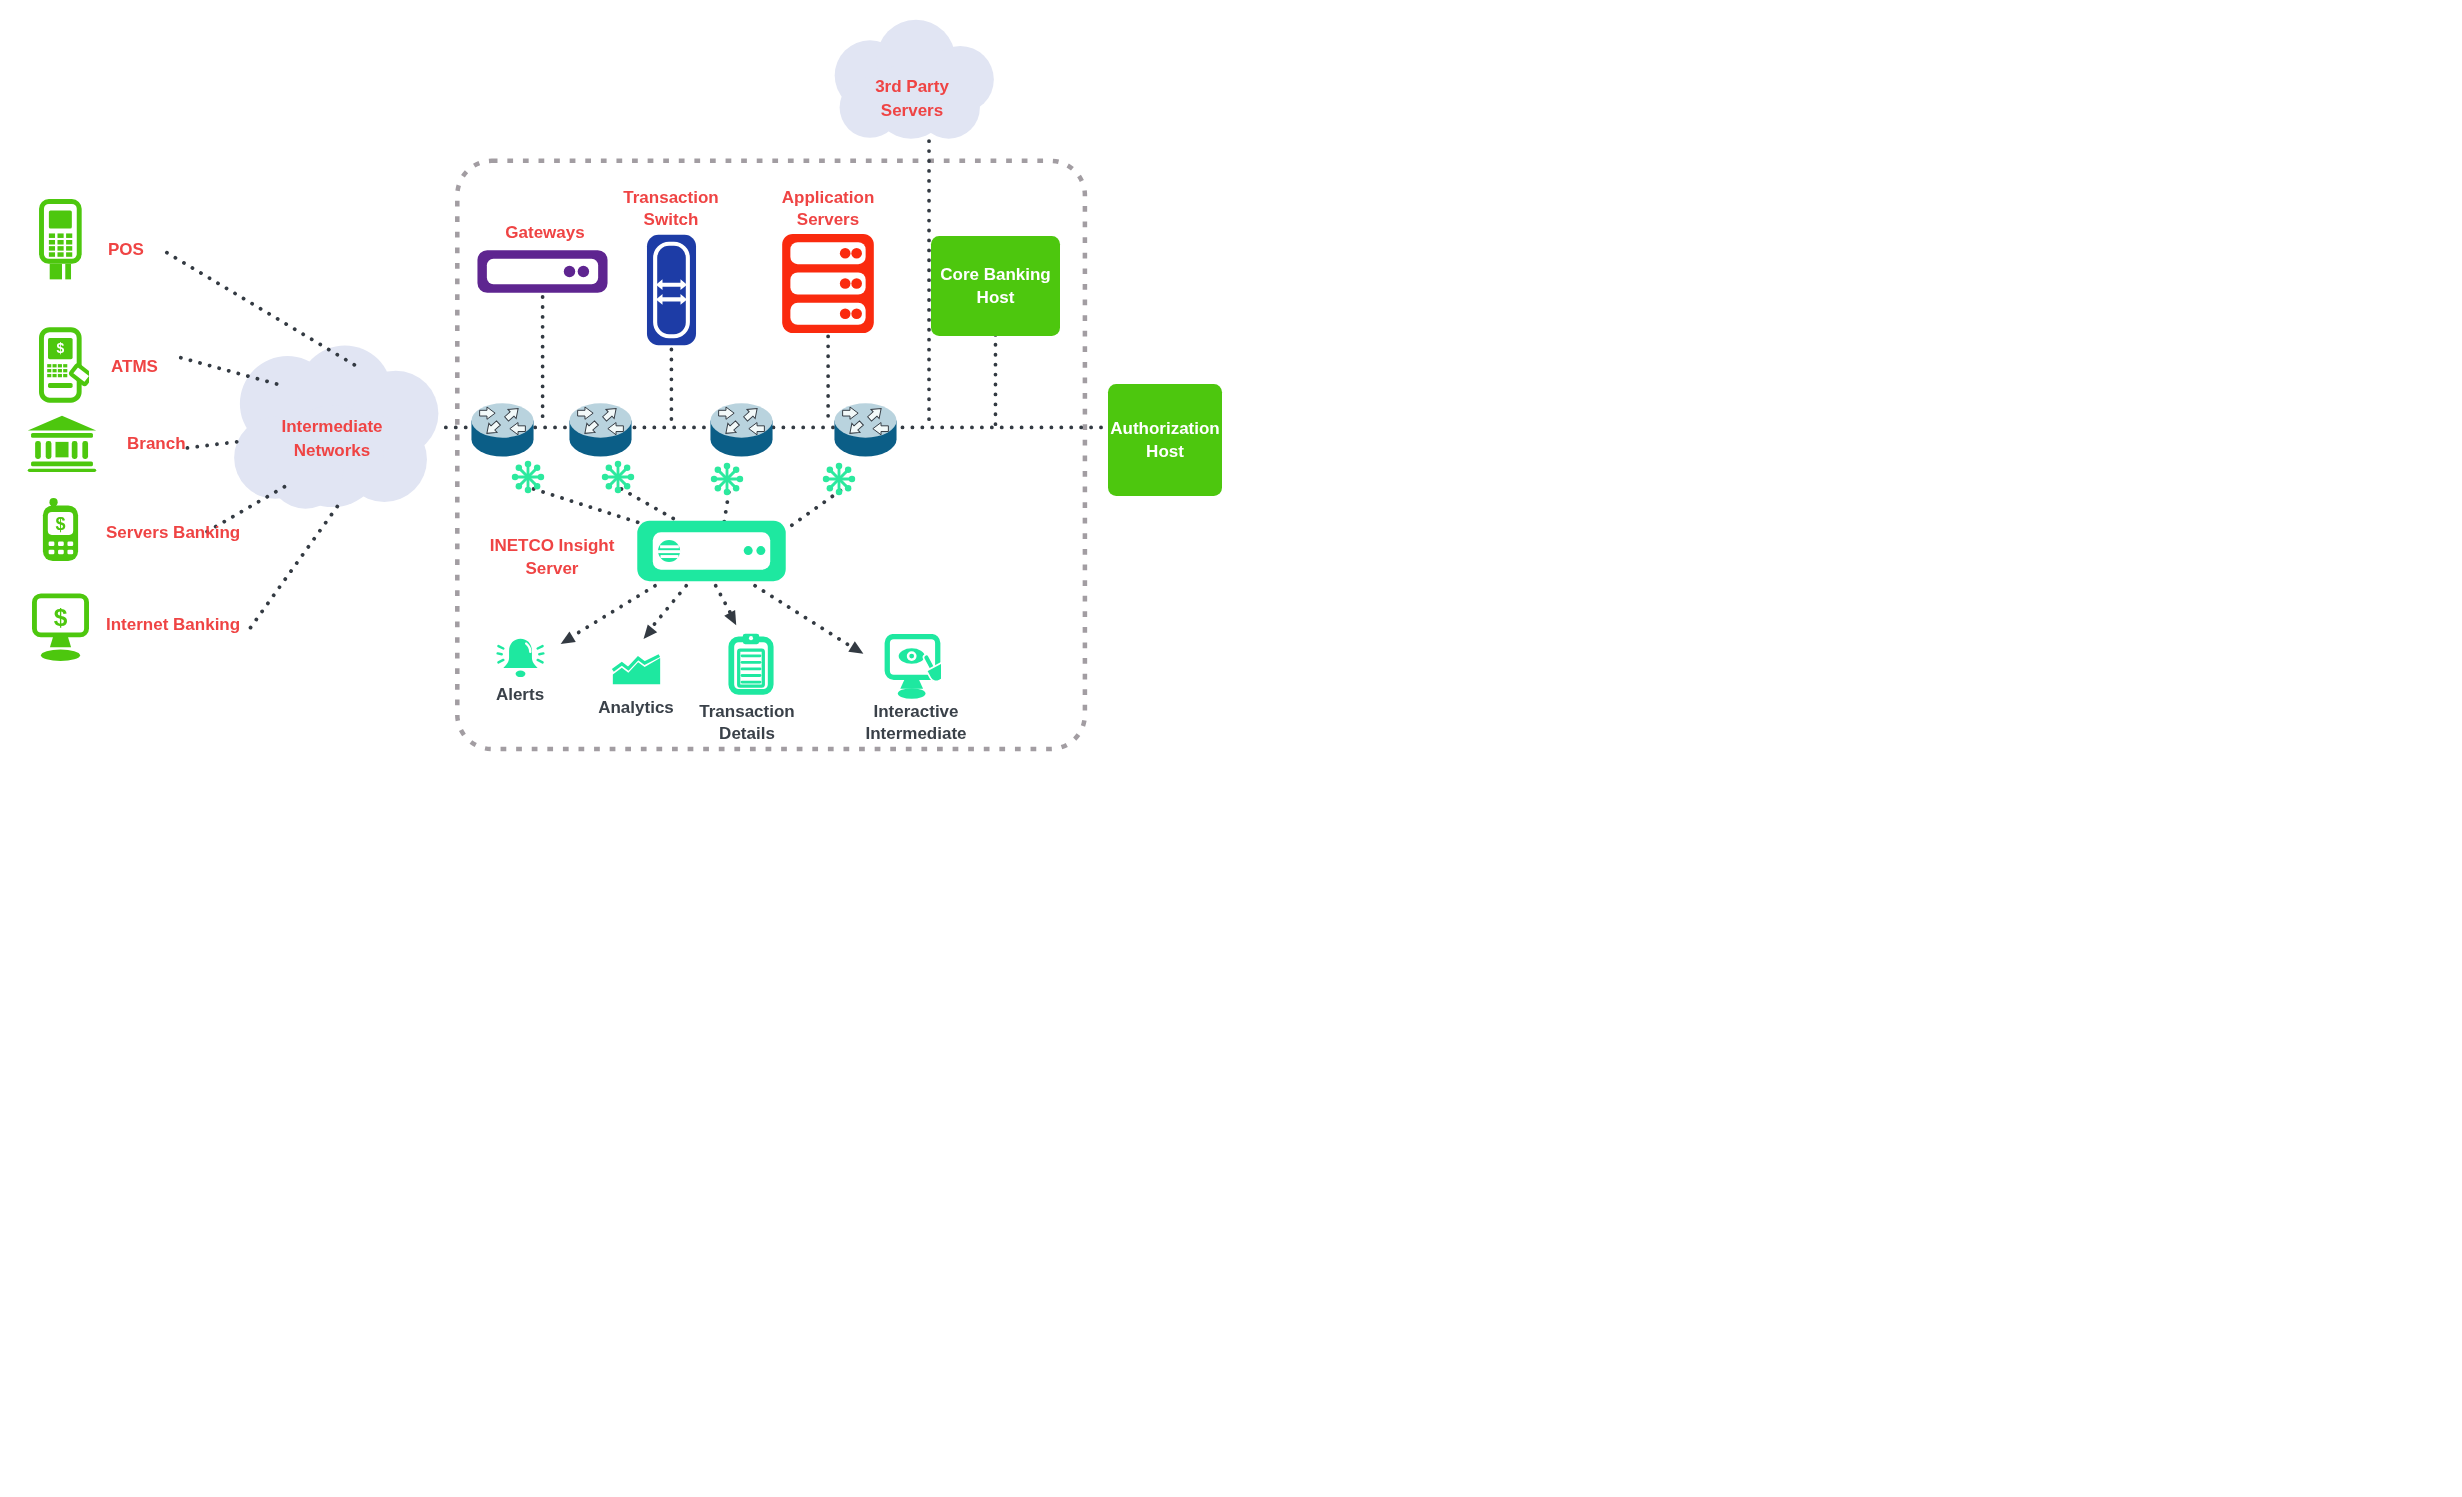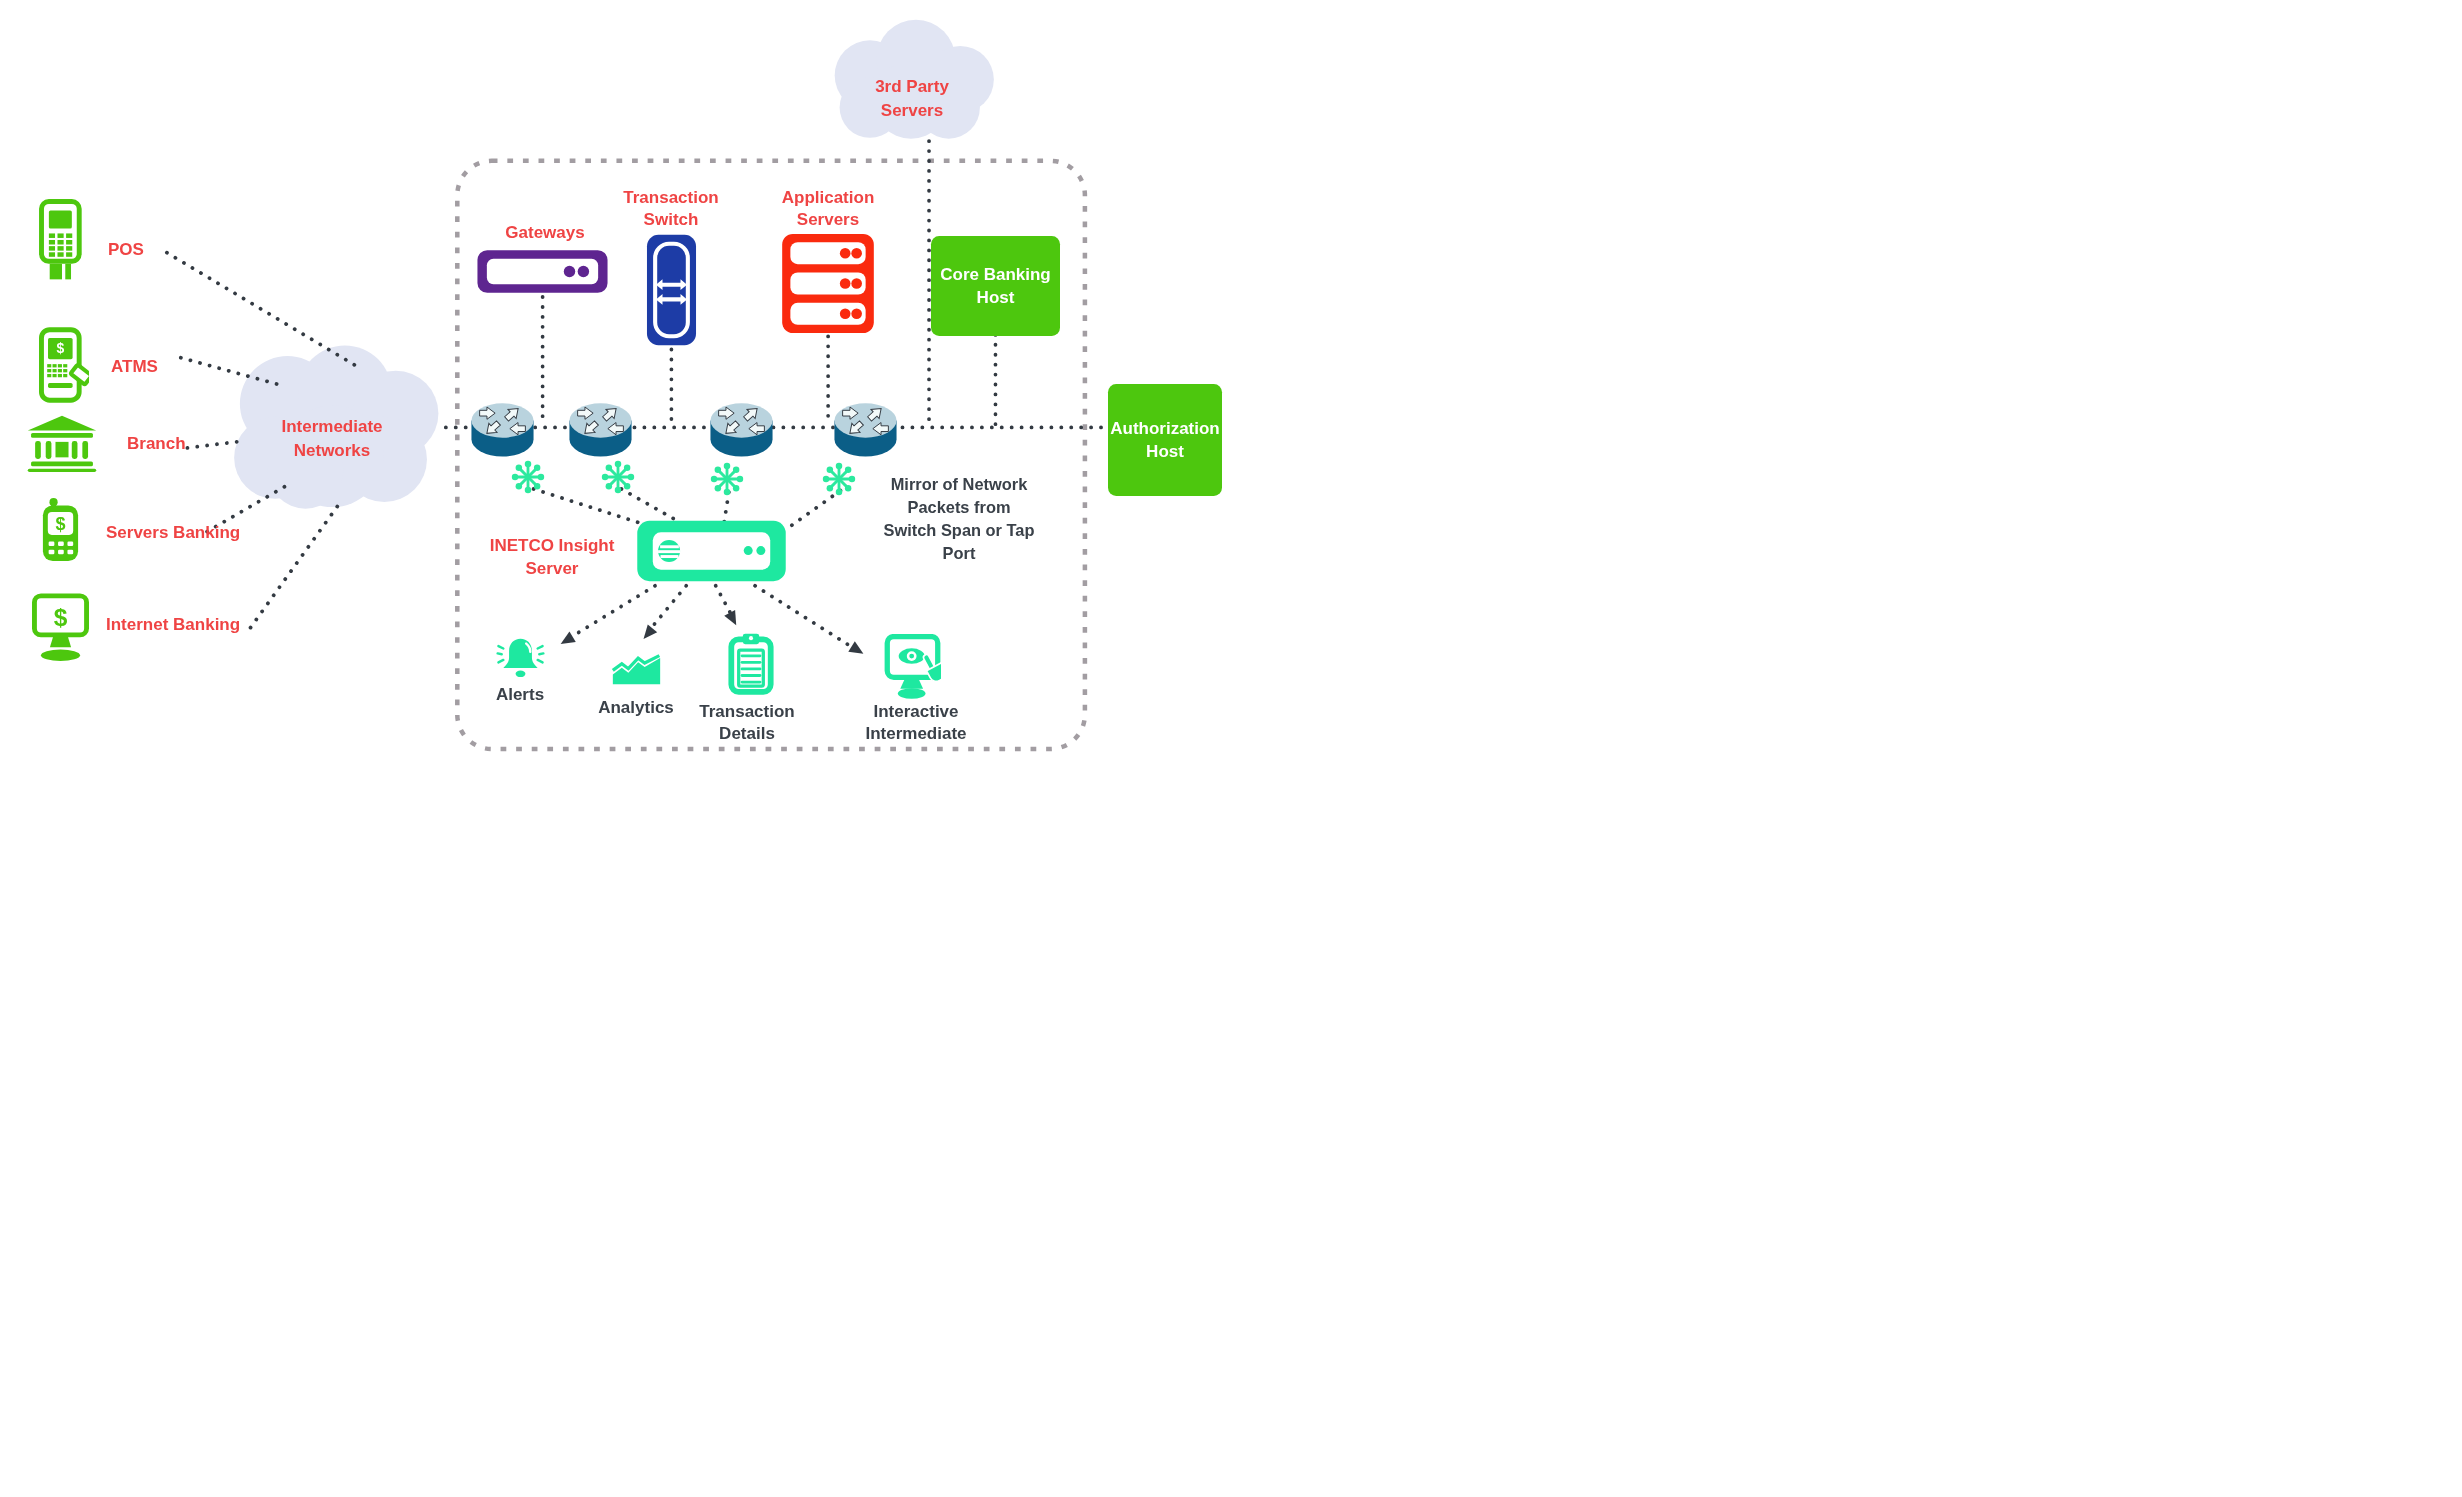--- a/index.html
+++ b/index.html
@@ -350,26 +350,20 @@
         <circle cx="32.3" cy="32.3" r="4"></circle>
         <circle cx="21" cy="37" r="4"></circle>
       <circle cx="9.7" cy="32.3" r="4"></circle>
         <circle cx="5" cy="21" r="4"></circle>
         <circle cx="9.7" cy="9.7" r="4"></circle>
       <circle cx="21" cy="5" r="4"></circle>
         <circle cx="32.3" cy="9.7" r="4"></circle>
     </g>
   </svg>
 
-  <div class="mirror" style="left:959px;top:473px;width:181px;">
-    <span class="ln" style="display:block;">Mirror of Network</span>
-    <span class="ln" style="display:block;">Packets from</span>
-    <span class="ln" style="display:block;">Switch Span or Tap</span>
-    <span class="ln" style="display:block;">Port</span>
-  </div>
 
   <div class="lbl c" style="left:552px;top:534px;line-height:23px;">
     <span class="ln">INETCO Insight</span>
     <span class="ln">Server</span>
   </div>
   <svg class="abs" style="left:636px;top:520px;" width="151" height="62" viewBox="0 0 184 76">
     <rect x="1" y="1" width="182" height="74" rx="15" fill="#1ee8a0"></rect>
     <rect x="20" y="15" width="144" height="46" rx="10" fill="#ffffff"></rect>
     <circle cx="40" cy="38" r="13.5" fill="#1ee8a0"></circle>
     <g fill="#ffffff">

